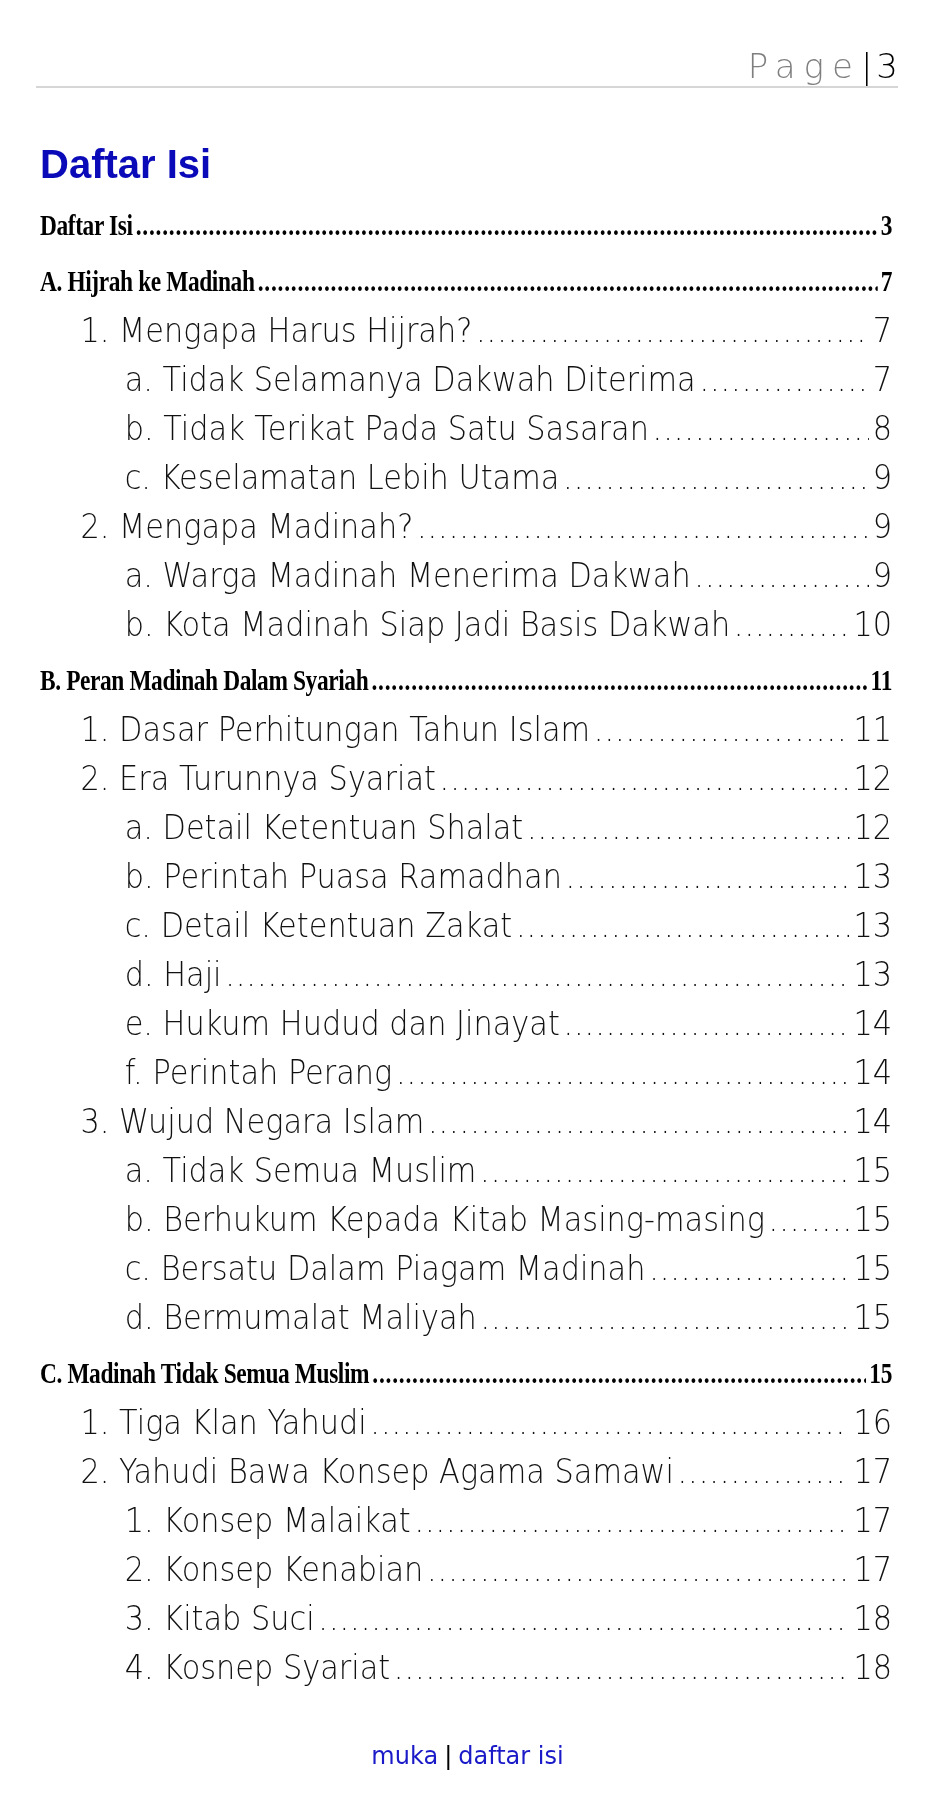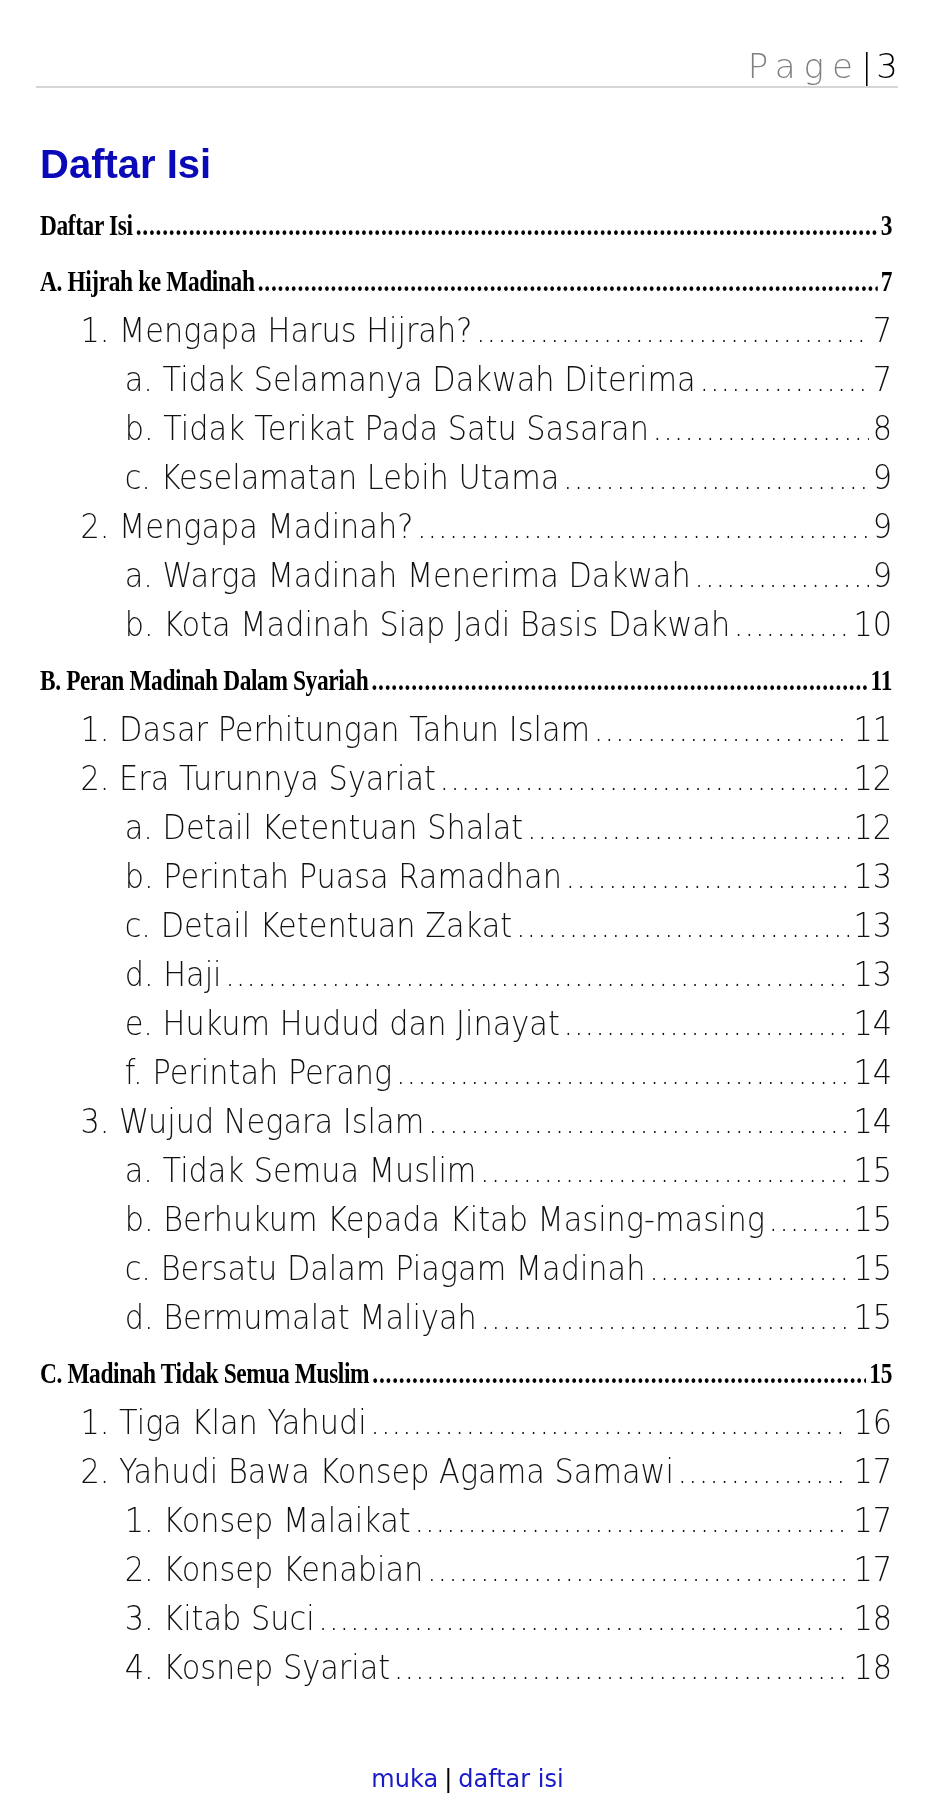--- a/index.html
+++ b/index.html
@@ -15,21 +15,21 @@
   .row .t { flex:0 0 auto; }
   .row .dots { flex:1 1 auto; overflow:hidden; margin:0 4px; }
   .row .dots::after { content:"........................................................................................................................................................................................"; letter-spacing:1px; }
   .row .p { flex:0 0 auto; }
   .h1 { font-family:"Liberation Serif", serif; font-weight:bold; font-size:30px; transform:scaleX(0.78); transform-origin:left; width:128.2%; height:50px; line-height:50px; letter-spacing:-0.5px; }
   .h1 .dots::after { font-weight:bold; }
   .l2, .l3 { font-family:"DejaVu Sans", sans-serif; font-weight:300; font-size:33px; height:49px; line-height:49px; transform:scaleX(0.92); transform-origin:left; color:#111; }
   .l2 { padding-left:44px; width:calc(108.7% - 44px); }
   .l3 { padding-left:92px; width:calc(108.7% - 92px); }
   .gap { height:6px; }
-  .footer { position:absolute; top:1742px; left:0; width:935px; text-align:center; font-family:"DejaVu Sans", sans-serif; font-size:24px;margin-top:23px; }
+  .footer { position:absolute; top:1742px; left:0; width:935px; text-align:center; font-family:"DejaVu Sans", sans-serif; font-size:24px; }
   .footer a { color:#1a1ac8; text-decoration:none; }
   .footer .bar { color:#000; margin:0 6px; }
 </style>
 </head>
 <body>
 
 <div class="header">
   <div class="page-num">
     <span class="lbl">Page</span><span class="sep">|</span><span class="val">3</span>
   </div>

